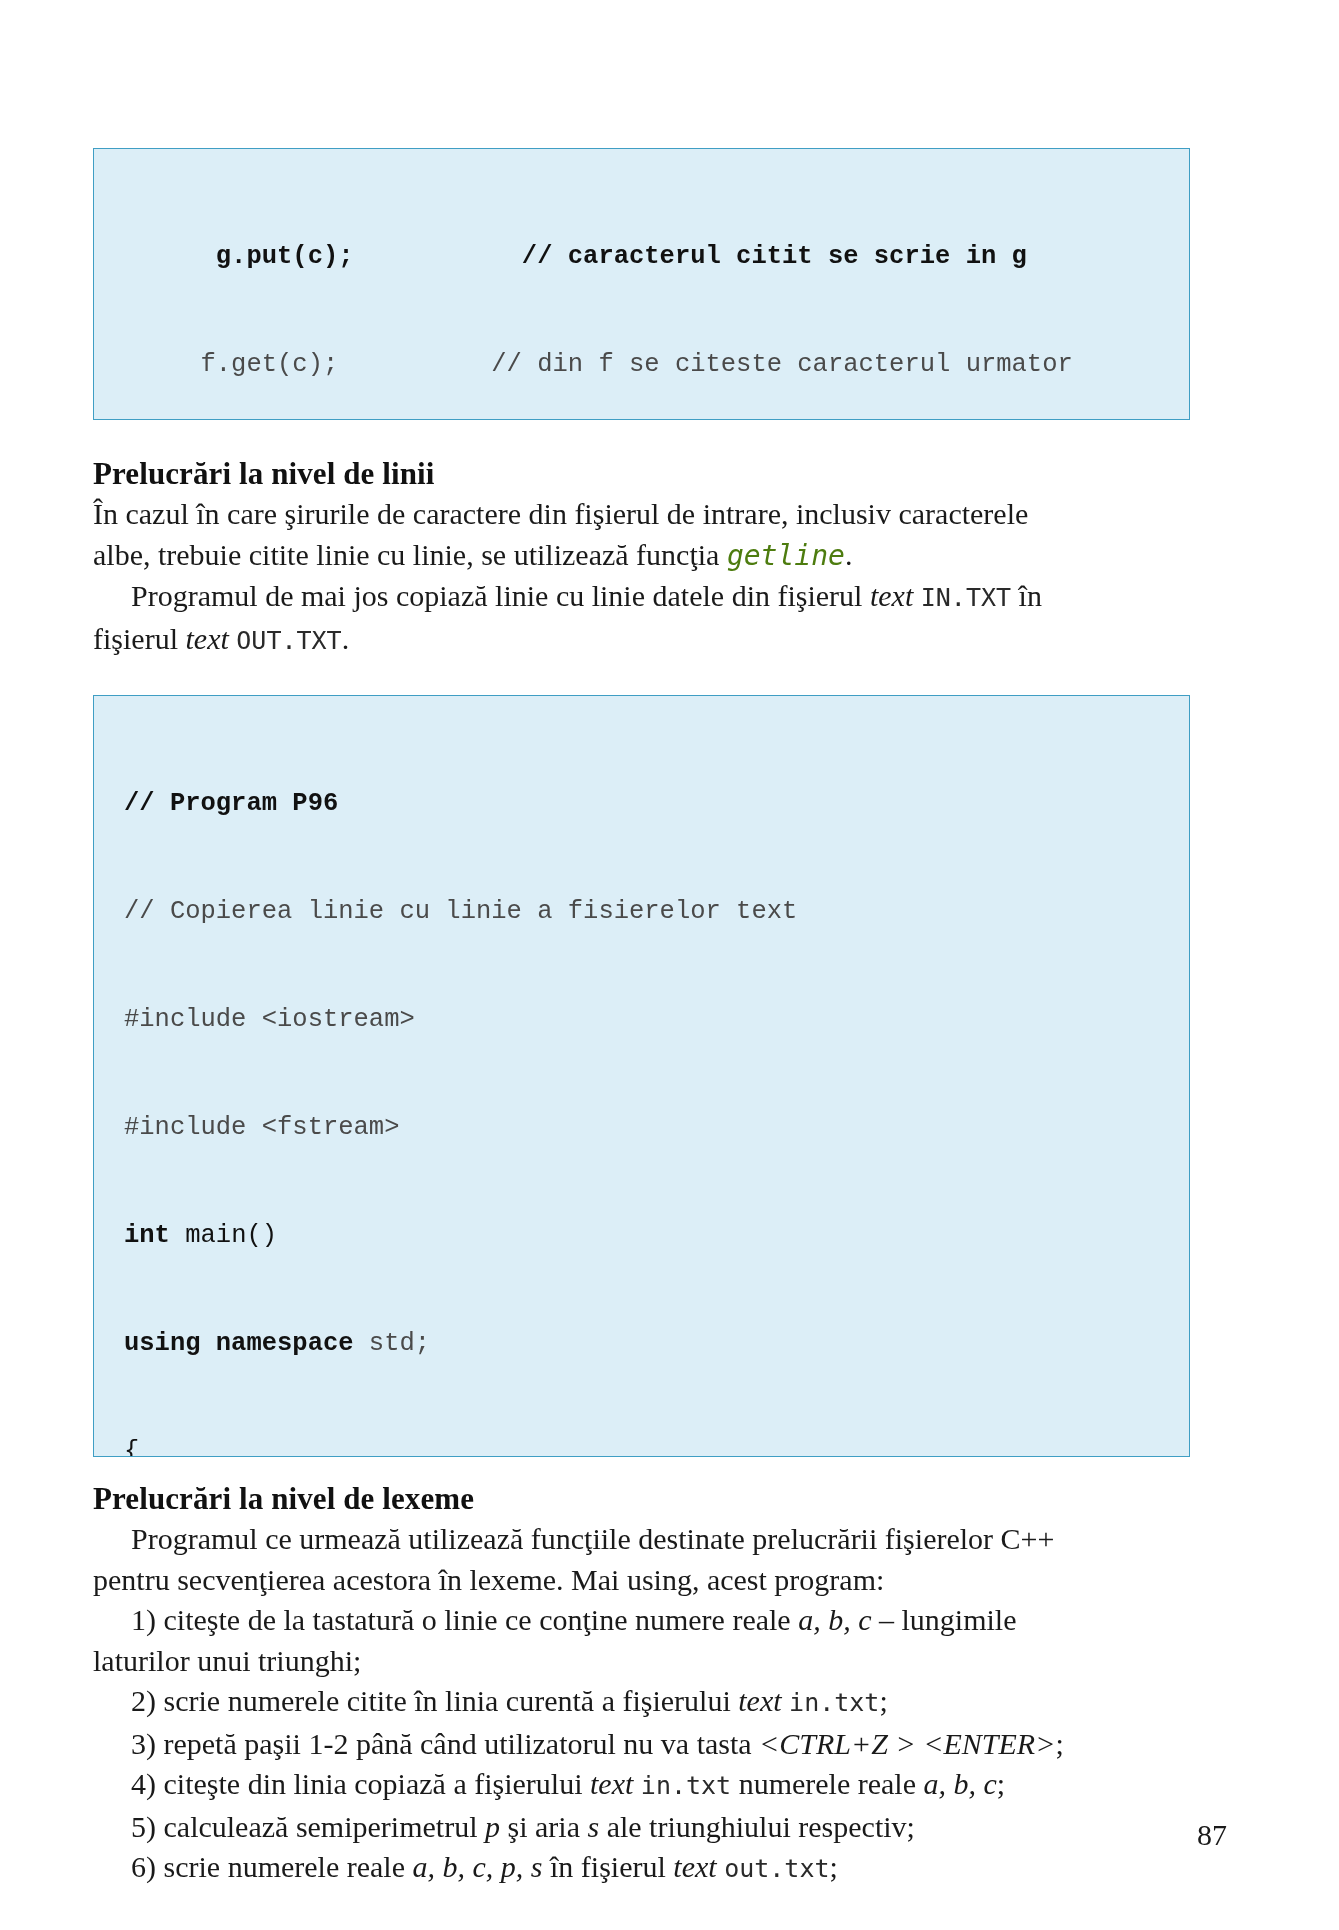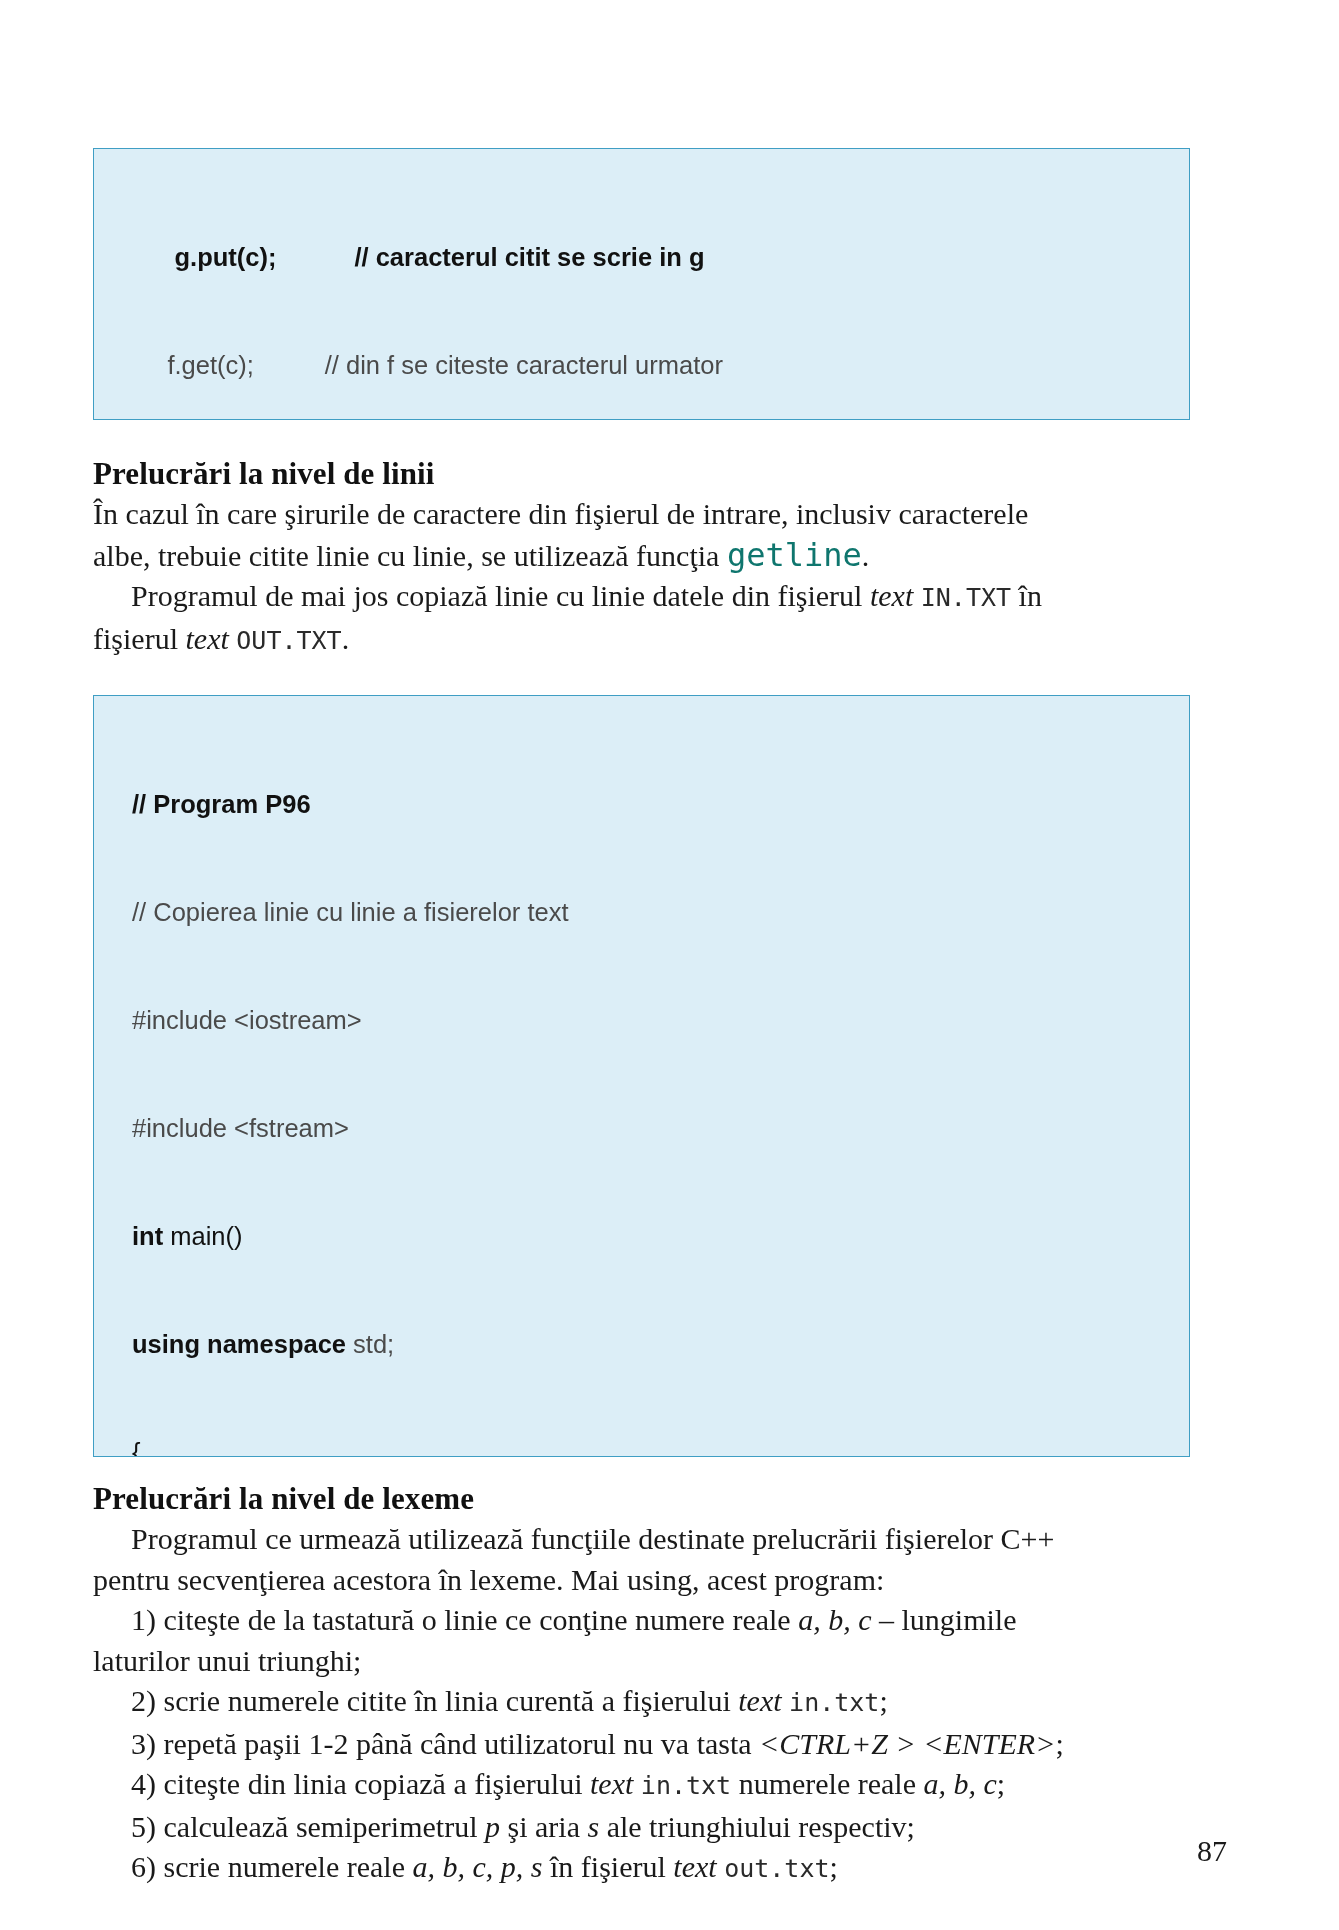--- a/index.html
+++ b/index.html
@@ -22,25 +22,25 @@
     left: 93px;
     top: 0;
     width: 1100px;
   }
 
   
   .codeblock {
     background: #dceef7;
     border: 1px solid #3f9ec4;
     box-sizing: border-box;
-    font-family: Liberation Sans, sans-serif;
+    font-family: Liberation Mono, monospace;
     font-size: 25.5px;
     line-height: 36px;
     color: #4a4a4a;
-    padding: 18px 0 22px 8px;
+    padding: 18px 0 22px 0;
     overflow: hidden;
     white-space: pre;
   }
   .codeblock .ln {
     display: block;
     padding-left: 30px;
     height: 36px;
     white-space: pre;
     overflow: hidden;
   }
@@ -72,33 +72,34 @@
     text-align: left;
   }
   .indent { display: inline-block; width: 38px; }
   .mono {
     font-family: "DejaVu Sans Mono", "Liberation Mono", monospace;
     font-size: 25px;
     color: #2a2a2a;
   }
   .mono-b {
     font-family: "DejaVu Sans Mono", "Liberation Mono", monospace;
-    font-size: 32px;
-    color: #0f766e;
+    font-size: 28px;
+    color: #4d7c0f;
+    font-style: italic;
   }
   em.it { font-style: italic; }
 
   .gap-a { height: 34px; }
   .gap-b { height: 26px; }
   .gap-c { height: 22px; }
 
   .pagenum {
     position: absolute;
     right: 112px;
-    bottom: 62px;
+    bottom: 78px;
     font-family: "Liberation Serif", serif;
     font-size: 30px;
     color: #1a1a1a;
   }
 
   #cb1 { margin-top: 148px; width: 1097px; height: 272px; }
   #cb2 { margin-top: 8px; width: 1097px; height: 762px; }
 </style>
 </head>
 <body>

